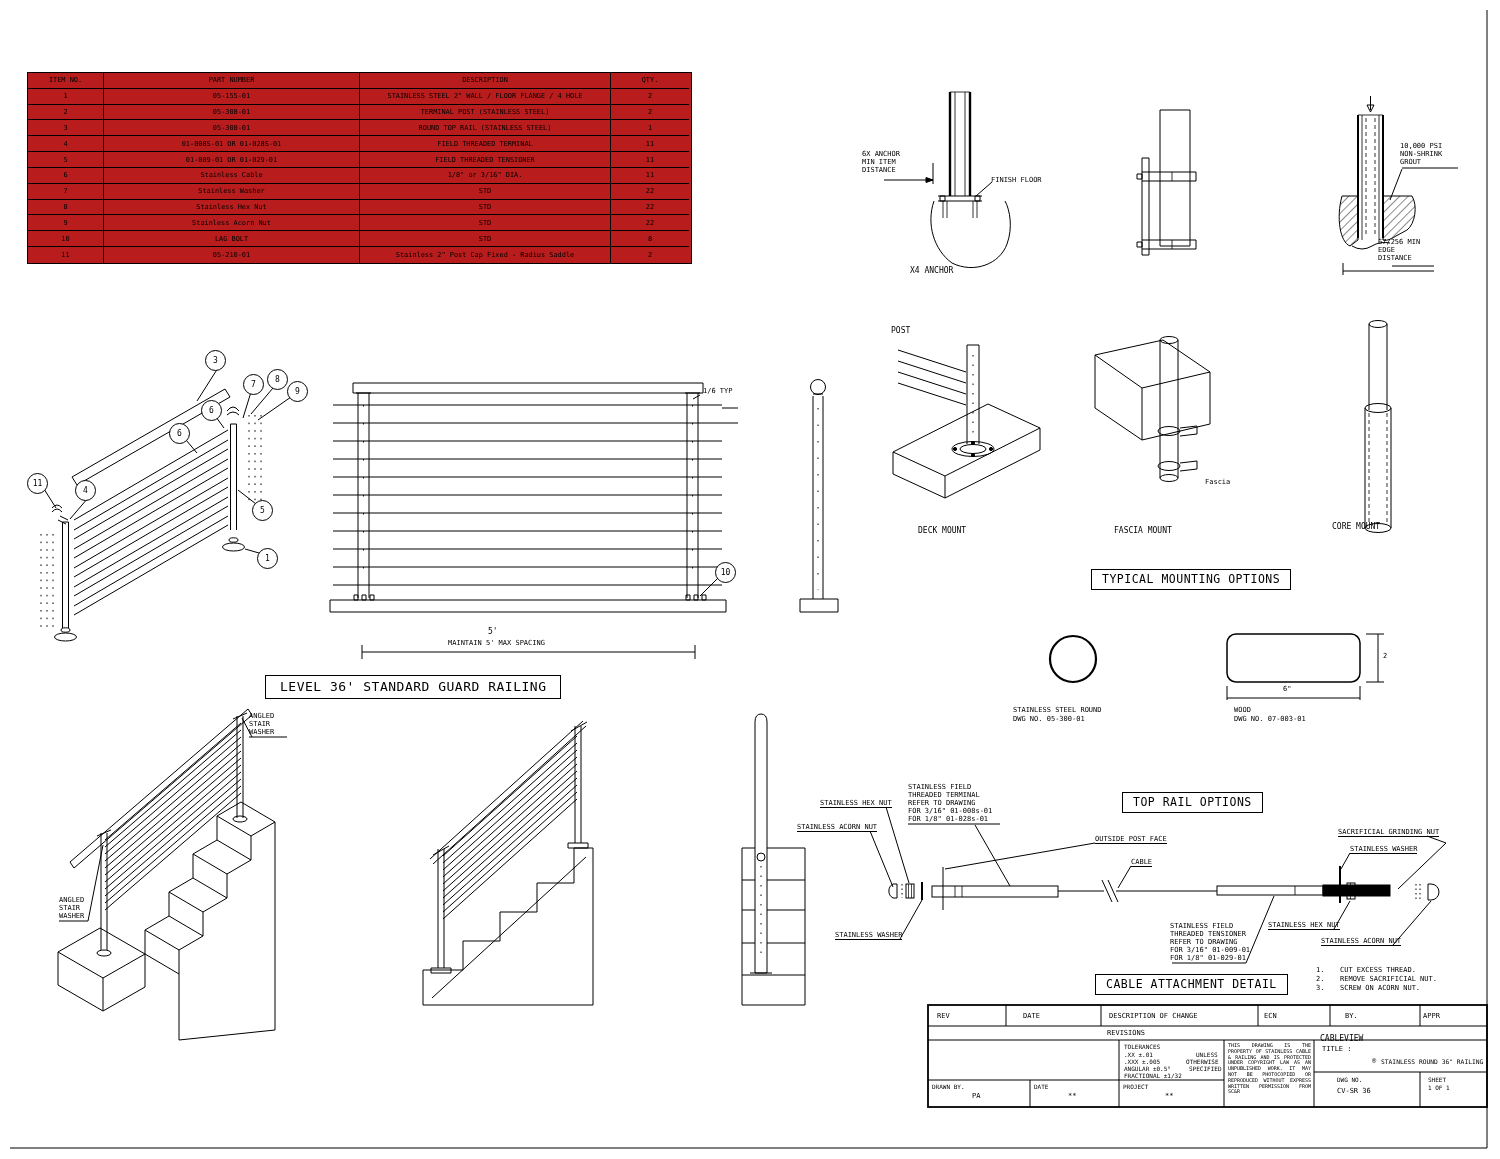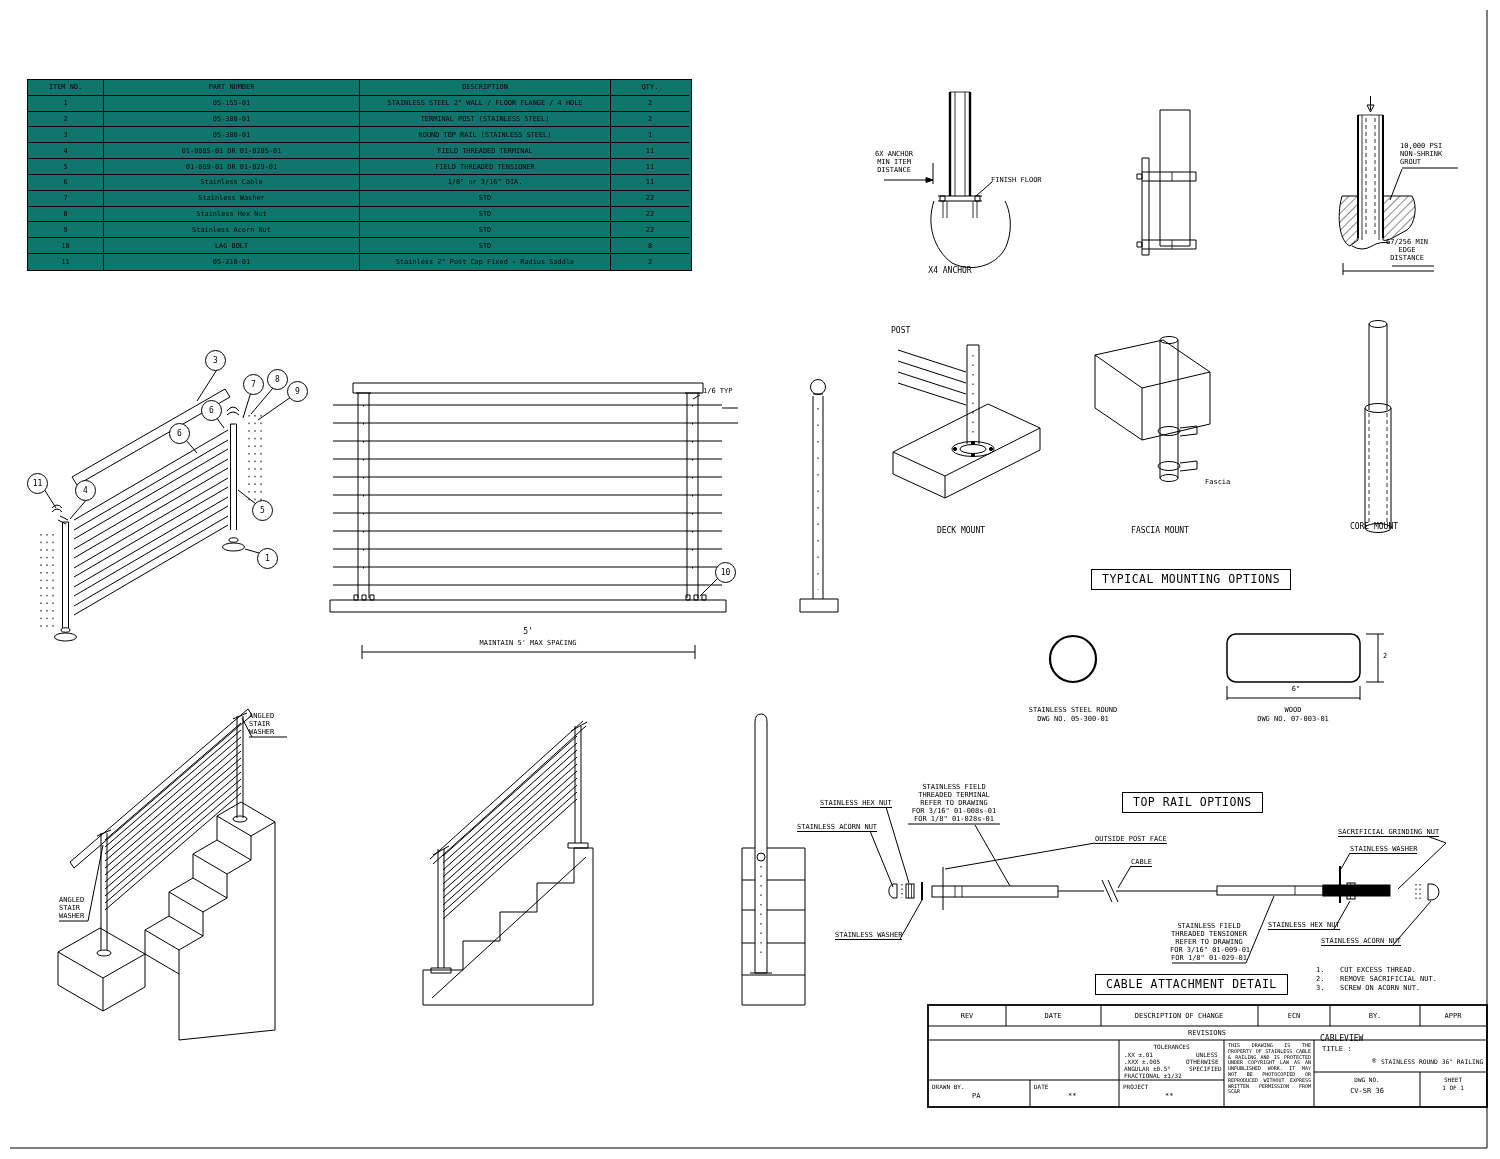--- a/index.html
+++ b/index.html
@@ -3,32 +3,32 @@
 <meta charset="utf-8">
 <style>
   html,body{margin:0;padding:0;background:#fff;}
   #sheet{position:relative;width:1500px;height:1159px;background:#fff;overflow:hidden;
          font-family:"DejaVu Sans Mono",monospace;color:#000;}
   svg.art{position:absolute;left:0;top:0;}
   .t{position:absolute;font:7px "DejaVu Sans Mono",monospace;color:#000;
      white-space:nowrap;line-height:8px;}
   .t8{font-size:8px;line-height:9px;}
   .t6{font-size:6px;line-height:7px;}
-  .c{text-align:center;}
+  .c{}
   .ul{border-bottom:1px solid #000;}
   .bx{position:absolute;border:1.6px solid #000;font:13px "DejaVu Sans Mono",monospace;
       padding:3px 14px 4px 14px;white-space:nowrap;letter-spacing:.5px;}
   .bx2{position:absolute;border:1.4px solid #000;font:11.5px "DejaVu Sans Mono",monospace;
       padding:2px 10px 3px 10px;white-space:nowrap;letter-spacing:.5px;}
   .balloon{position:absolute;width:19px;height:19px;border:1.2px solid #000;border-radius:50%;
       font:8px "DejaVu Sans Mono",monospace;display:flex;align-items:center;justify-content:center;
       background:#fff;}
-  .ptable{position:absolute;left:27px;top:79px;width:663px;height:190px;border:1.6px solid #000;
+  .ptable{position:absolute;left:27px;top:72px;width:663px;height:190px;border:1.6px solid #000;
       display:grid;grid-template-columns:76px 256px 251px 78px;grid-auto-rows:1fr;
-      font:6.9px "DejaVu Sans Mono",monospace;background:#0f766e;}
+      font:6.9px "DejaVu Sans Mono",monospace;background:#b91c1c;}
   .ptable>div{border-right:1px solid #000;border-bottom:1px solid #000;display:flex;
       align-items:center;justify-content:center;text-align:center;overflow:hidden;padding:0 2px;}
   .ptable>div:nth-child(4n){border-right:none;}
   .ptable>div:nth-last-child(-n+4){border-bottom:none;}
   .note-lines div{white-space:nowrap;}
   .tiny{font-size:5px;line-height:5.8px;}
 </style>
 </head>
 <body>
 
@@ -303,20 +303,21 @@
 <div class="balloon" style="left:169px;top:423px">6</div>
 <div class="balloon" style="left:27px;top:473px">11</div>
 <div class="balloon" style="left:75px;top:480px">4</div>
 <div class="balloon" style="left:252px;top:500px">5</div>
 <div class="balloon" style="left:257px;top:548px">1</div>
 <div class="balloon" style="left:715px;top:562px">10</div>
 
 <div class="t" style="left:703px;top:387px">1/6 TYP</div>
 <div class="t t8 c" style="left:488px;top:627px;width:80px">5'</div>
 <div class="t c" style="left:448px;top:639px;width:160px">MAINTAIN 5' MAX SPACING</div>
+<div class="bx" style="left:265px;top:675px">LEVEL 36' STANDARD GUARD RAILING</div>
 
 <div class="t c note-lines" style="left:862px;top:150px;width:64px">
   <div>6X ANCHOR</div>
   <div>MIN ITEM</div>
   <div>DISTANCE</div>
 </div>
 <div class="t" style="left:991px;top:176px">FINISH FLOOR</div>
 <div class="t t8 c" style="left:910px;top:266px;width:80px">X4 ANCHOR</div>
 
 <div class="t note-lines" style="left:1400px;top:142px">

